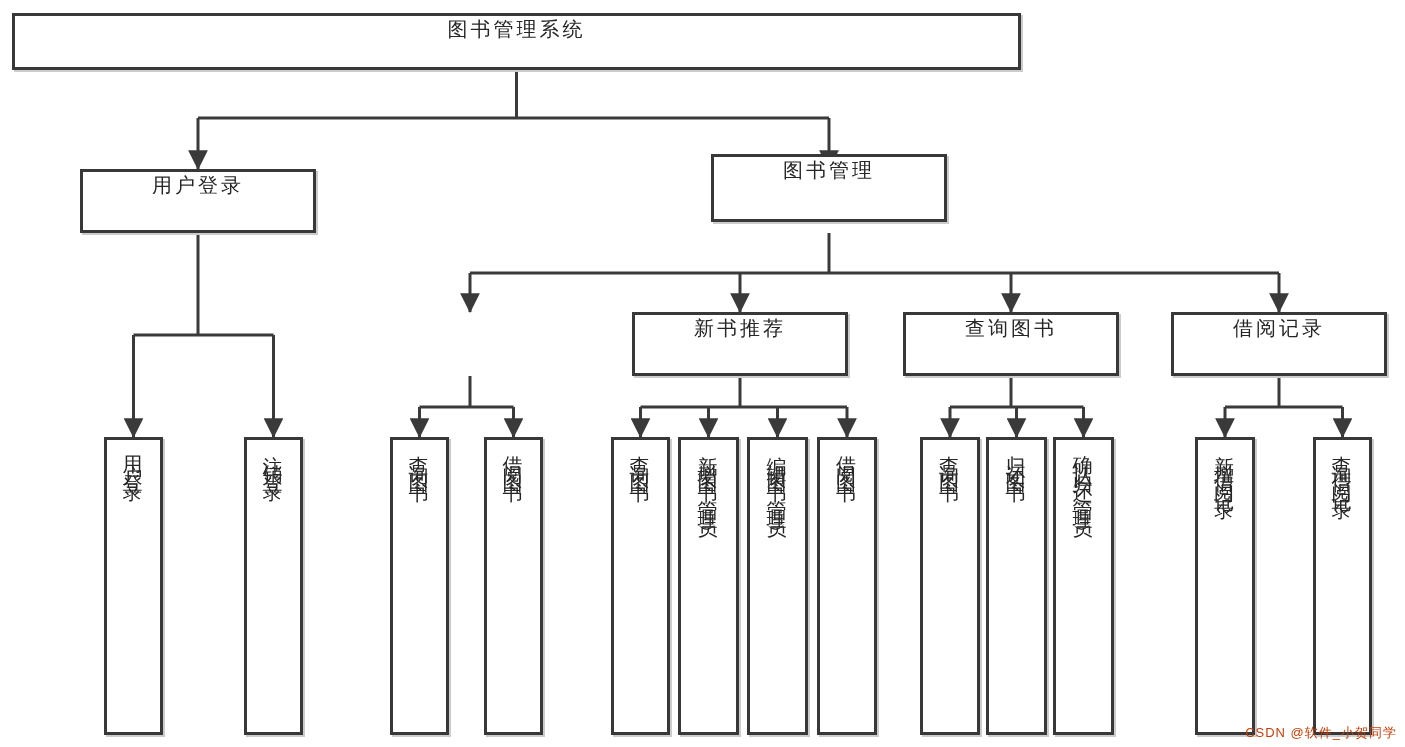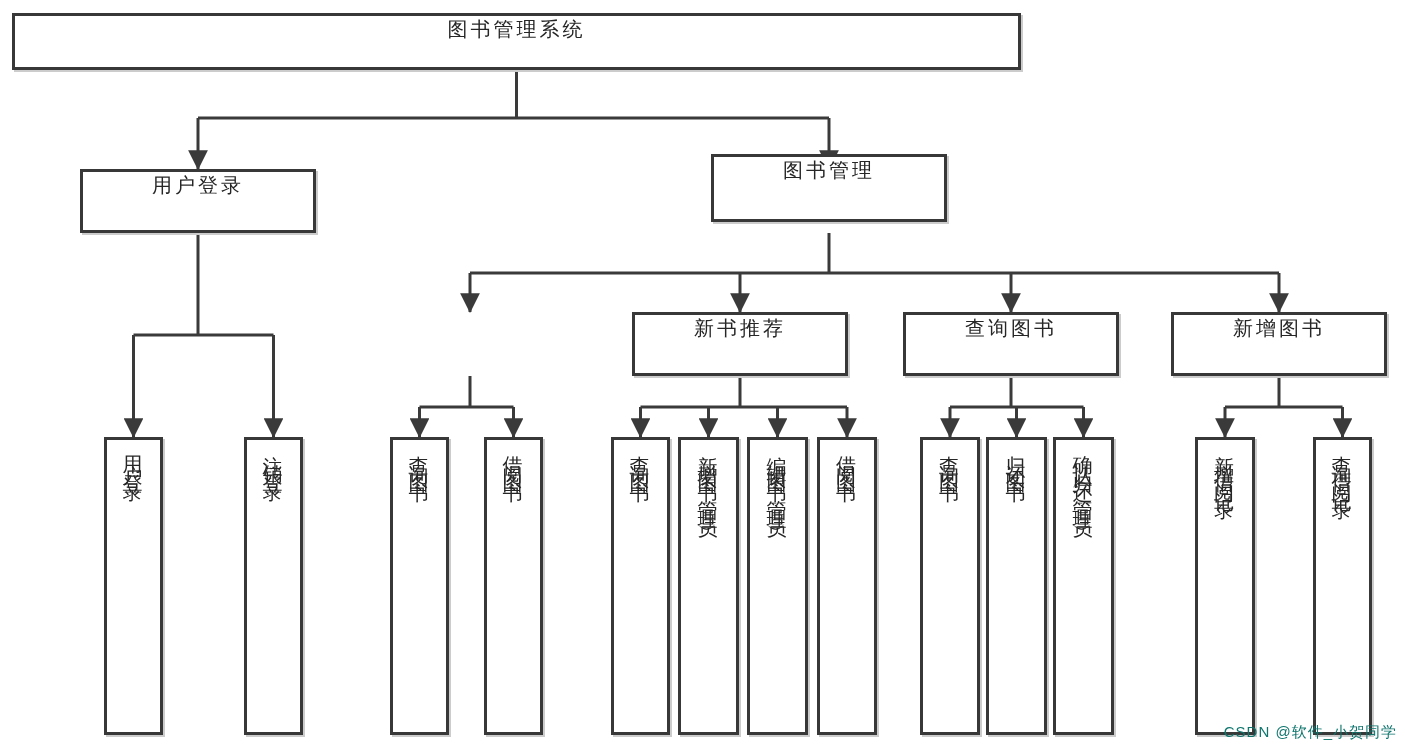--- a/index.html
+++ b/index.html
@@ -29,22 +29,22 @@
   .node.v .lbl{
     writing-mode:vertical-rl;
     text-orientation:mixed;
     font-size:20px;
     letter-spacing:9px;
     white-space:nowrap;
   }
   .watermark{
     position:absolute;
     right:8px;bottom:5px;
-    font-size:15px;
-    color:#0f766e;
+    font-size:13px;
+    color:#c2410c;
     letter-spacing:1px;
     white-space:nowrap;
   }
 </style>
 </head>
 <body>
 
 <div id="stage">
 
   <svg id="wires" viewBox="0 0 1405 747" xmlns="http://www.w3.org/2000/svg">
@@ -113,21 +113,21 @@
     <span class="lbl">图书管理</span>
   </div>
 
   <div class="node h" style="left:632px;top:312px;width:216px;height:64px">
     <span class="lbl">新书推荐</span>
   </div>
   <div class="node h" style="left:903px;top:312px;width:216px;height:64px">
     <span class="lbl">查询图书</span>
   </div>
   <div class="node h" style="left:1171px;top:312px;width:216px;height:64px">
-    <span class="lbl">新增图书</span>
+    <span class="lbl">借阅记录</span>
   </div>
 
   <div class="node v" style="left:104px;top:437px;width:59px;height:298px">
     <span class="lbl">用户登录</span>
   </div>
   <div class="node v" style="left:244px;top:437px;width:59px;height:298px">
     <span class="lbl">注销登录</span>
   </div>
 
   <div class="node v" style="left:390px;top:437px;width:59px;height:298px">

